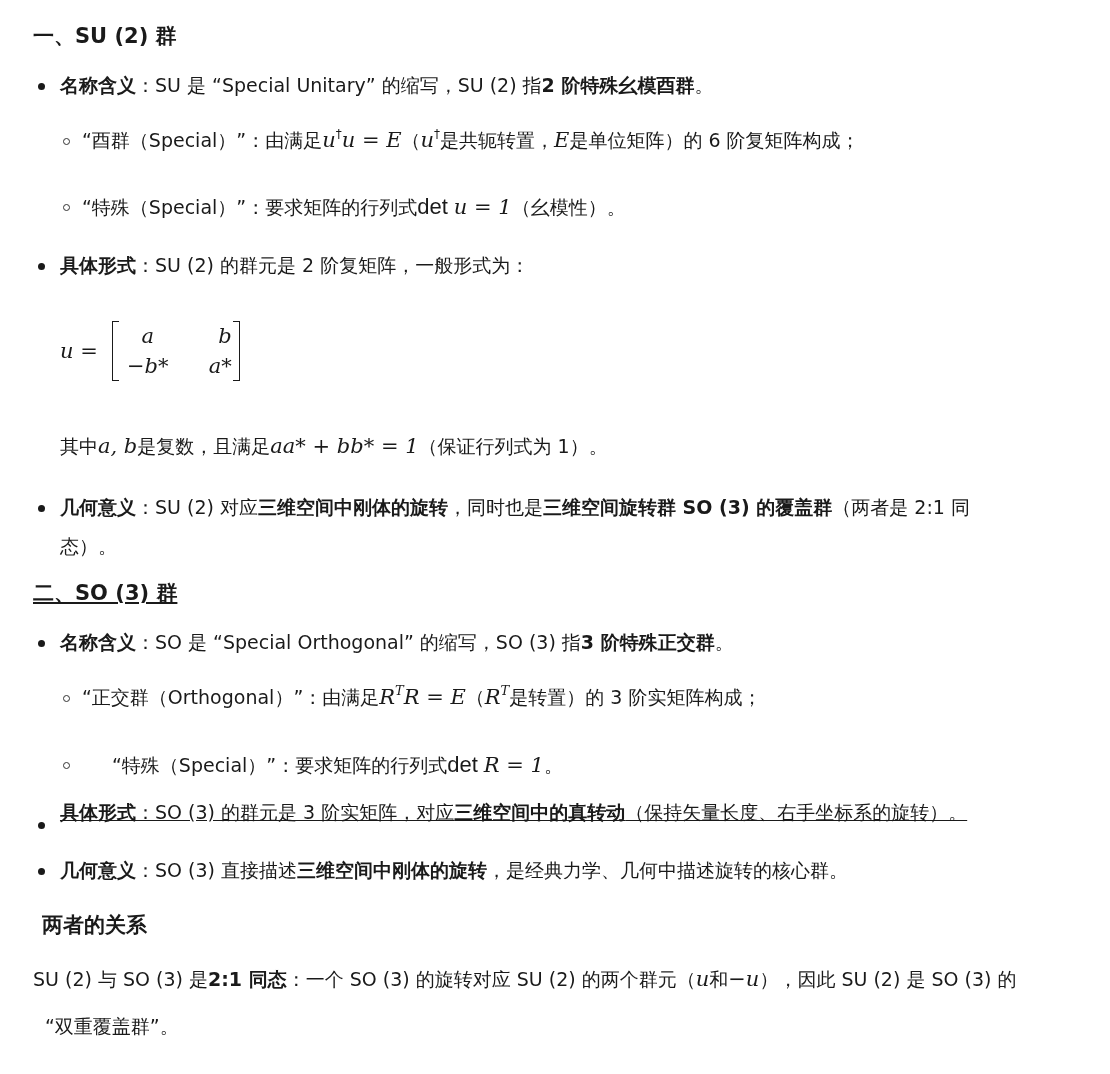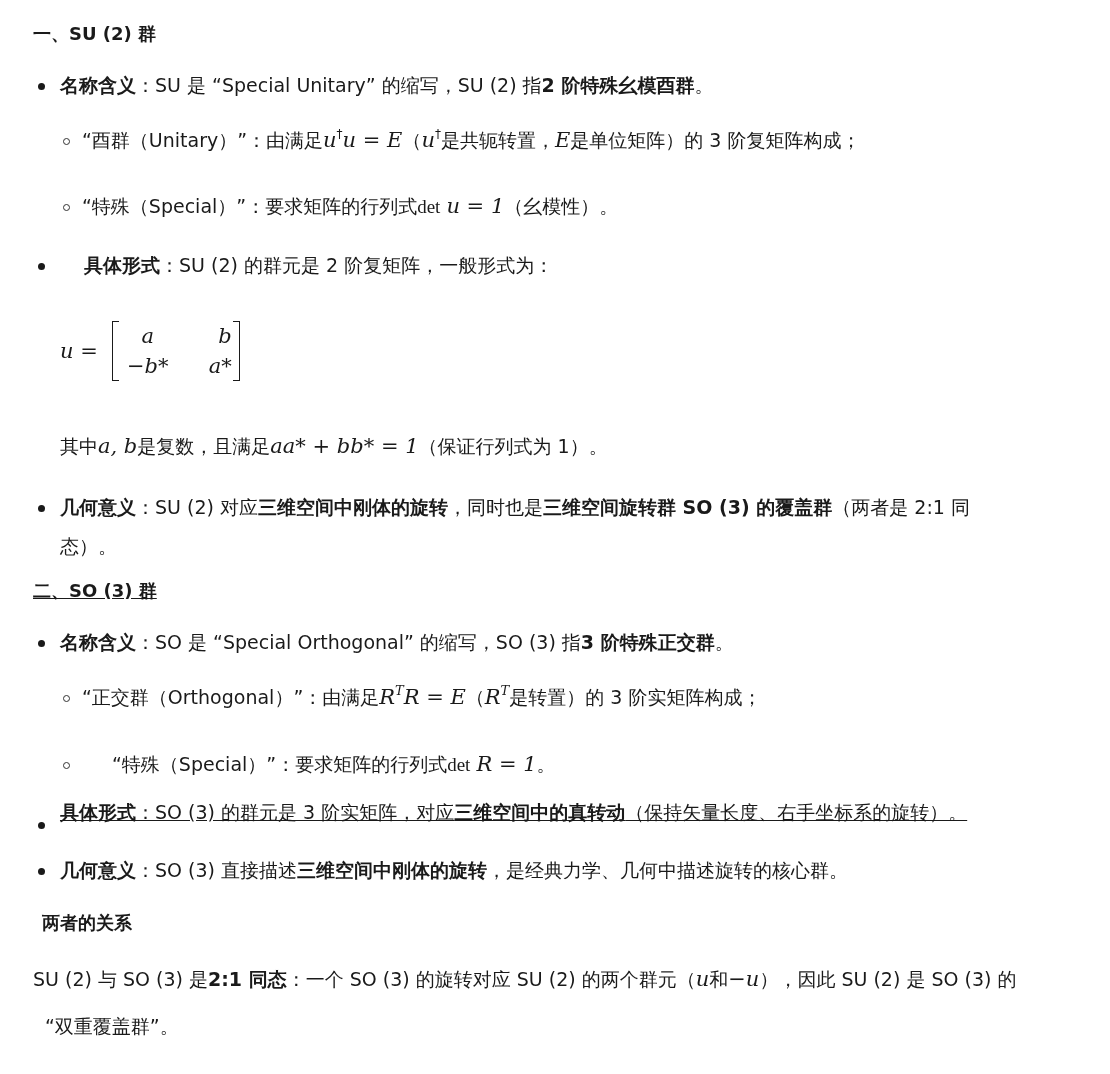--- a/index.html
+++ b/index.html
@@ -2,26 +2,26 @@
 <html><head>
 <meta charset="utf-8">
 <style>
   html, body { margin: 0; padding: 0; background: #ffffff; }
   body {
     width: 1110px; height: 1074px; overflow: hidden; position: relative;
     font-family: "DejaVu Sans", "Liberation Sans", sans-serif;
     color: #1a1a1a; font-size: 19px;
   }
   .abs { position: absolute; white-space: nowrap; }
-  .h { font-weight: bold; font-size: 18px; }
+  .h { font-weight: bold; font-size: 21px; }
   .b { font-weight: bold; }
   .bullet { position: absolute; width: 7px; height: 7px; border-radius: 50%; background: #1a1a1a; }
   .circle { position: absolute; width: 7px; height: 7px; border-radius: 50%; border: 1.3px solid #333; box-sizing: border-box; }
   .m { font-family: "DejaVu Serif", "Liberation Serif", serif; font-style: italic; font-size: 21px; }
-  .mr { font-family: Liberation Serif, serif; font-style: normal; font-size: 19px; }
+  .mr { font-family: Liberation Sans, sans-serif; font-style: normal; font-size: 22px; }
   sup { font-size: 12px; vertical-align: 9px; line-height: 0; }
   .matrix { position: absolute; left: 60px; top: 318px; height: 66px; display: flex; align-items: center; }
   .mat { position: relative; display: inline-grid; grid-template-columns: 56px 56px; grid-template-rows: 30px 30px; margin-left: 14px; padding: 0 8px; }
   .mat::before, .mat::after {
     content: ""; position: absolute; top: 0; bottom: 0; width: 6px;
     border-top: 1.6px solid #1a1a1a; border-bottom: 1.6px solid #1a1a1a;
   }
   .mat::before { left: 0; border-left: 1.6px solid #1a1a1a; }
   .mat::after { right: 0; border-right: 1.6px solid #1a1a1a; }
   .cell { text-align: center; font-family: "DejaVu Serif", "Liberation Serif", serif; font-style: italic; font-size: 21px; line-height: 30px; }
@@ -32,30 +32,30 @@
 
 <div class="abs h" style="left:33px; top:22px;">一、SU (2) 群</div>
 
 <div class="bullet" style="left:38px; top:83px;"></div>
 <div class="abs" style="left:60px; top:73px;">
   <span class="b">名称含义</span><span>：</span><span>SU 是 “Special Unitary” 的缩写，SU (2) 指</span><span class="b">2 阶特殊幺模酉群</span><span>。</span>
 </div>
 
 <div class="circle" style="left:63px; top:138px;"></div>
 <div class="abs" style="left:82px; top:128px;">
-  <span>“酉群（Unitary）”：由满足</span><span class="m">u</span><sup>†</sup><span class="m">u = E</span><span>（</span><span class="m">u</span><sup>†</sup><span>是共轭转置，</span><span class="m">E</span><span>是单位矩阵）的 3 阶复矩阵构成；</span>
+  <span>“酉群（Special）”：由满足</span><span class="m">u</span><sup>†</sup><span class="m">u = E</span><span>（</span><span class="m">u</span><sup>†</sup><span>是共轭转置，</span><span class="m">E</span><span>是单位矩阵）的 6 阶复矩阵构成；</span>
 </div>
 
 <div class="circle" style="left:63px; top:204px;"></div>
 <div class="abs" style="left:82px; top:194px;">
   <span>“特殊（Special）”：要求矩阵的行列式</span><span class="mr">det</span> <span class="m">u = 1</span><span>（幺模性）。</span>
 </div>
 
 <div class="bullet" style="left:38px; top:263px;"></div>
-<div class="abs" style="left:60px; top:253px;margin-left:24px;">
+<div class="abs" style="left:60px; top:253px;">
   <span class="b">具体形式</span><span>：</span><span>SU (2) 的群元是 2 阶复矩阵，一般形式为：</span>
 </div>
 
 <div class="matrix">
   <span class="m">u =</span>
   <div class="mat">
     <div class="cell">a</div>
     <div class="cell r">b</div>
     <div class="cell">−b*</div>
     <div class="cell r">a*</div>

